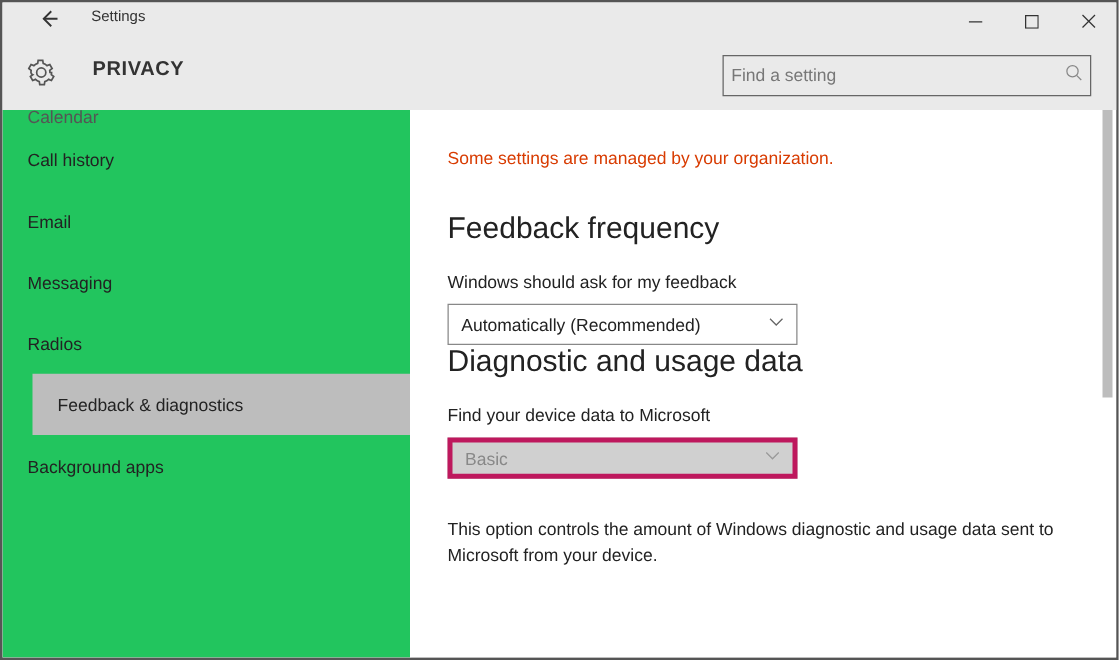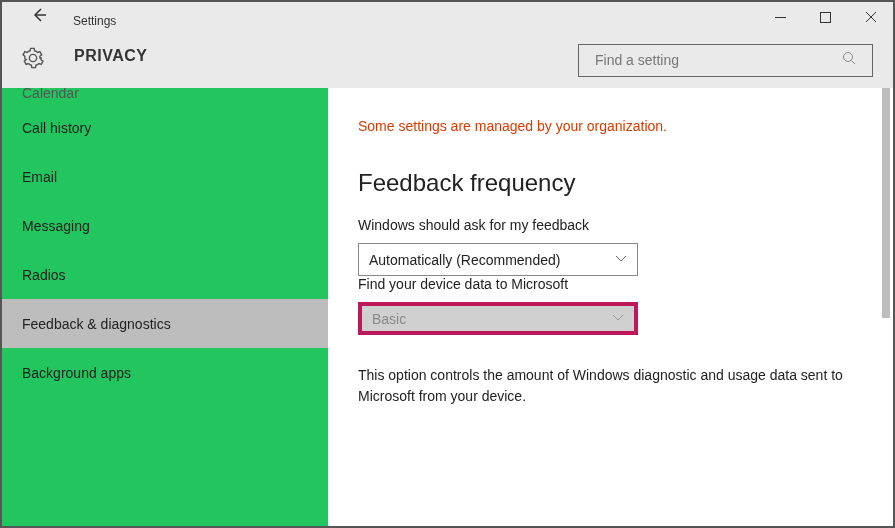--- a/index.html
+++ b/index.html
@@ -1,35 +1,35 @@
 <!DOCTYPE html>
 <html><head>
 <meta charset="utf-8">
 <style>
 * { margin: 0; padding: 0; box-sizing: border-box; font-family: "Segoe UI", Arial, sans-serif; }
 html, body { width: 895px; height: 528px; overflow: hidden; background: #fff; }
 .window { width: 895px; height: 528px; border: 2px solid #555; position: relative; display: flex; flex-direction: column; background: #fff; }
 .titlebar { height: 30px; background: #eaeaea; display: flex; align-items: center; }
-.titlebar-left { display: flex; align-items: flex-end; padding-left: 28px; gap: 25px; }
+.titlebar-left { display: flex; align-items: flex-start; padding-left: 28px; gap: 25px; }
 .title { font-size: 12px; color: #333; }
 .titlebar-controls { margin-left: auto; display: flex; }
 .ctrl { width: 45px; height: 30px; display: flex; align-items: center; justify-content: center; }
 .ctrl svg { display: block; }
 .header { height: 56px; background: #eaeaea; display: flex; align-items: center; padding: 0 20px; }
 .header-left { display: flex; align-items: flex-start; gap: 30px; }
 .page-title { font-size: 16px; font-weight: 600; color: #333; letter-spacing: 0.5px; }
 .search-wrap { margin-left: auto; }
-.search { width: 295px; height: 33px; border: 1px solid #666; display: flex; align-items: center; padding: 0 16px; background: #eaeaea; gap: 44px; }
+.search { width: 295px; height: 33px; border: 1px solid #666; display: flex; align-items: center; padding: 0 6px; background: #eaeaea; gap: 44px; }
 .search input { flex: 1; border: none; outline: none; font-size: 14px; color: #666; background: transparent; }
 .search input::placeholder { color: #777; }
 .body { flex: 1; display: flex; overflow: hidden; position: relative; }
 .sidebar { width: 326px; background: #22c55e; overflow: hidden; }
 .side-item { height: 49px; display: flex; align-items: center; padding-left: 20px; font-size: 14px; color: #222; cursor: pointer; }
 .side-item.partial { height: 15px; overflow: hidden; align-items: flex-end; padding-bottom: 2px; color: #555; }
-.side-item.selected { background: #bdbdbd; }
+.side-item.selected { background: #bdbdbd; margin-left: 24px; }
 .content { flex: 1; background: #fff; padding: 30px 30px 20px 30px; overflow: hidden; position: relative; }
 .org-notice { color: #d83b01; font-size: 14px; margin-bottom: 35px; }
 .sec-heading { font-size: 24px; font-weight: 400; color: #222; margin-bottom: 20px; }
 .sec-label { font-size: 14px; color: #222; margin-bottom: 10px; }
 .dropdown { width: 280px; height: 33px; border: 1px solid #888; display: flex; align-items: center; padding: 0 10px; justify-content: space-between; font-size: 14px; color: #222; cursor: pointer; background: #fff; }
 .dropdown.disabled { background: #d0d0d0; border: 4px solid #be185d; color: #888; cursor: default; margin-bottom: 30px; }
 .chev { font-size: 10px; color: #666; }
 .desc { font-size: 14px; color: #222; line-height: 1.5; max-width: 490px; }
 .scrollbar { position: absolute; right: 3px; top: 0; width: 8px; height: 100%; }
 .scrollthumb { position: absolute; right: 0; top: 0; width: 8px; height: 230px; background: #bdbdbd; }
@@ -127,20 +127,21 @@
       <div class="sec-label">Windows should ask for my feedback</div>
       <div class="dropdown">
         <span>Automatically (Recommended)</span>
         <span class="chev">
           <svg width="12" height="8" viewBox="0 0 12 8">
               <path d="M1 1 L6 6 L11 1" stroke="#666" stroke-width="1" fill="none"></path>
             </svg>
         </span>
       </div>
 
+      <div class="sec-heading">Diagnostic and usage data</div>
       <div class="sec-label">Find your device data to Microsoft</div>
       <div class="dropdown disabled">
         <span>Basic</span>
         <span class="chev">
           <svg width="12" height="8" viewBox="0 0 12 8">
               <path d="M1 1 L6 6 L11 1" stroke="#999" stroke-width="1" fill="none"></path>
             </svg>
         </span>
       </div>
 

